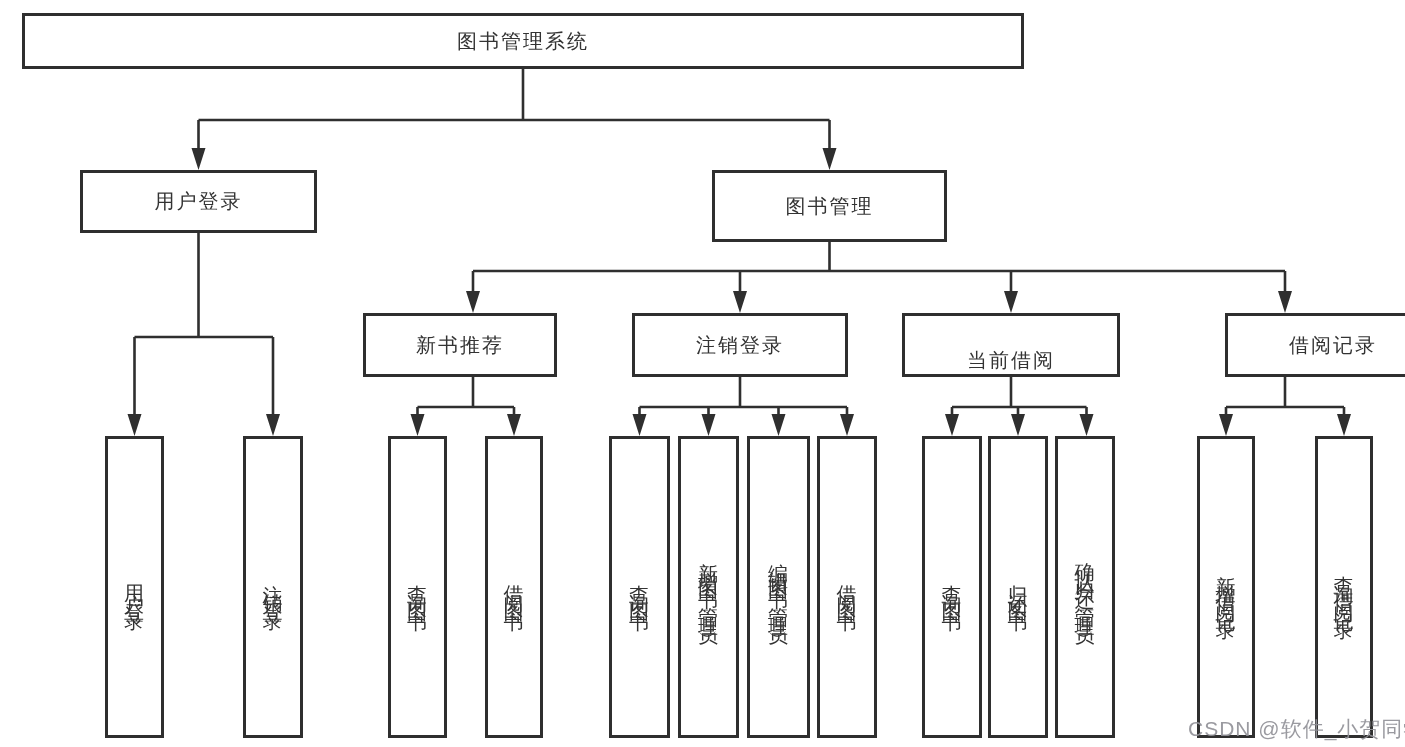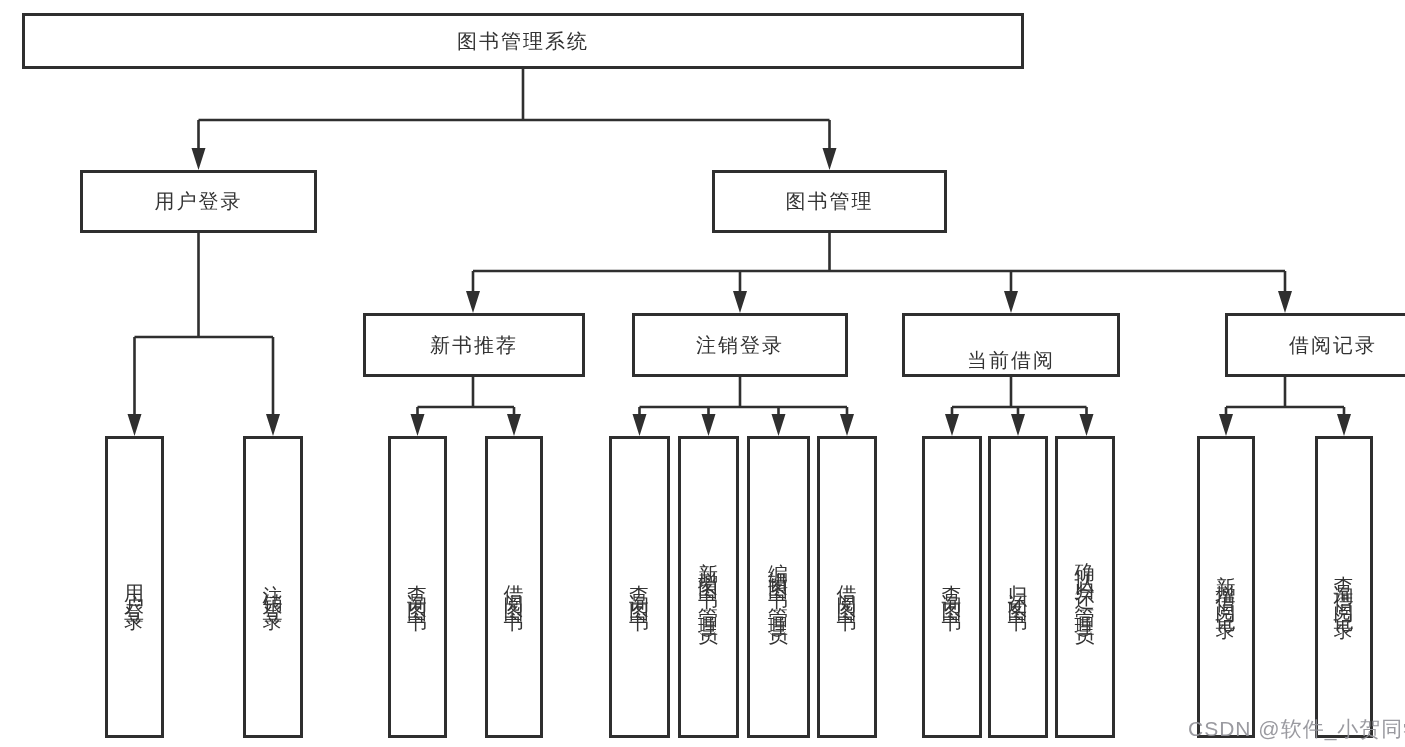--- a/index.html
+++ b/index.html
@@ -40,23 +40,23 @@
     text-orientation: mixed;
     letter-spacing: 9px;
     line-height: 1;
     font-size: 20px;
     color: #333333;
   }
   
   .n-root  { left: 22px;   top: 13px;  width: 1002px; height: 56px; }
   
   .n-login { left: 80px;   top: 170px; width: 237px;  height: 63px; }
-  .n-mgmt  { left: 712px;  top: 170px; width: 235px;  height: 63px; }
+  .n-mgmt  { left: 712px;  top: 170px; width: 235px;  height: 72px; }
   
-  .n-g0 { left: 363px;  top: 313px; width: 222px; height: 64px; }
+  .n-g0 { left: 363px;  top: 313px; width: 194px; height: 64px; }
   .n-g1 { left: 632px;  top: 313px; width: 216px; height: 64px; }
   .n-g2 { left: 902px;  top: 313px; width: 218px; height: 64px; align-items: flex-end; }
   .n-g3 { left: 1177px; top: 313px; width: 216px; height: 64px; margin-left: 48px; }
   
   .leaf { top: 436px; height: 302px; }
   .n-l0  { left: 105px;  width: 59px; }
   .n-l1  { left: 243px;  width: 60px; }
   .n-l2  { left: 388px;  width: 59px; }
   .n-l3  { left: 485px;  width: 58px; }
   .n-l4  { left: 609px;  width: 61px; }

